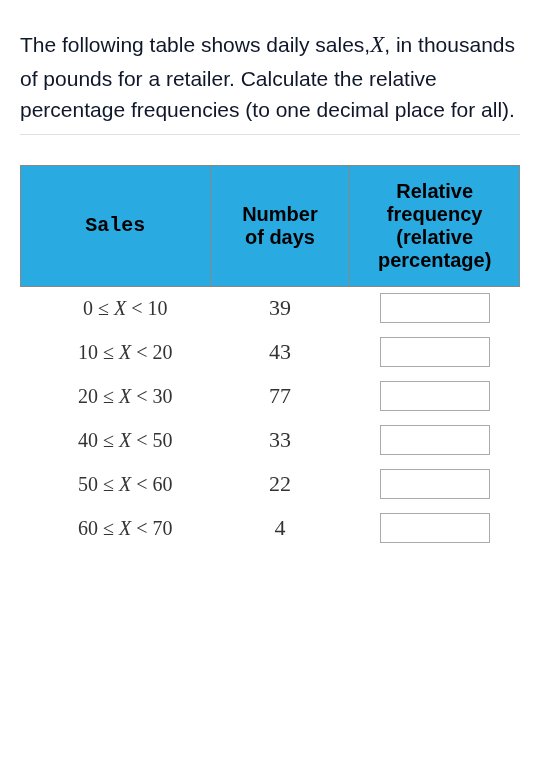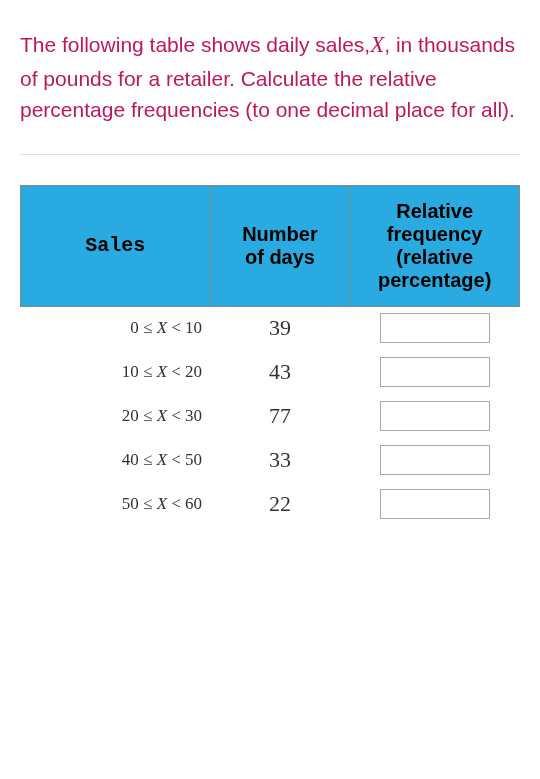--- a/index.html
+++ b/index.html
@@ -10,22 +10,22 @@
     body {
       font-family: Arial, Helvetica, sans-serif;
       background: #ffffff;
       width: 540px;
       padding: 28px 20px;
       color: #333;
     }
     .question-text {
       font-size: 21px;
       line-height: 1.5;
-      color: #be185d;
-      margin-bottom: 28px;
+      color: #0f172a;
+      margin-bottom: 8px;
     }
     .question-text .math-var {
       font-family: 'Times New Roman', Times, serif;
       font-style: italic;
       font-size: 23px;
     }
     hr.divider {
       border: none;
       border-top: 1px solid #e0e0e0;
       margin-bottom: 30px;
@@ -60,22 +60,22 @@
     }
     tbody td {
       padding: 6px 8px;
       font-size: 21px;
       text-align: center;
       vertical-align: middle;
       height: 44px;
     }
     tbody td.sales-range {
       font-family: 'Times New Roman', Times, serif;
-      font-size: 17px;
-      text-align: right;
+      font-size: 20px;
+      text-align: center;
       padding-left: 28px;
       white-space: nowrap;
     }
     .sales-range .var {
       font-style: italic;
     }
     tbody td.days {
       font-family: 'Times New Roman', Times, serif;
       font-size: 22px;
       text-align: center;
@@ -136,14 +136,19 @@
       <tr>
         <td class="sales-range">40 ≤ <span class="var">X</span> &lt; 50</td>
         <td class="days">33</td>
         <td><input type="text" class="answer-input" style=""></td>
       </tr>
       <tr>
         <td class="sales-range">50 ≤ <span class="var">X</span> &lt; 60</td>
         <td class="days">22</td>
         <td><input type="text" class="answer-input" style=""></td>
       </tr>
+      <tr>
+        <td class="sales-range">60 ≤ <span class="var">X</span> &lt; 70</td>
+        <td class="days">4</td>
+        <td><input type="text" class="answer-input" style=""></td>
+      </tr>
     </tbody>
 </table>
 
 </body></html>

